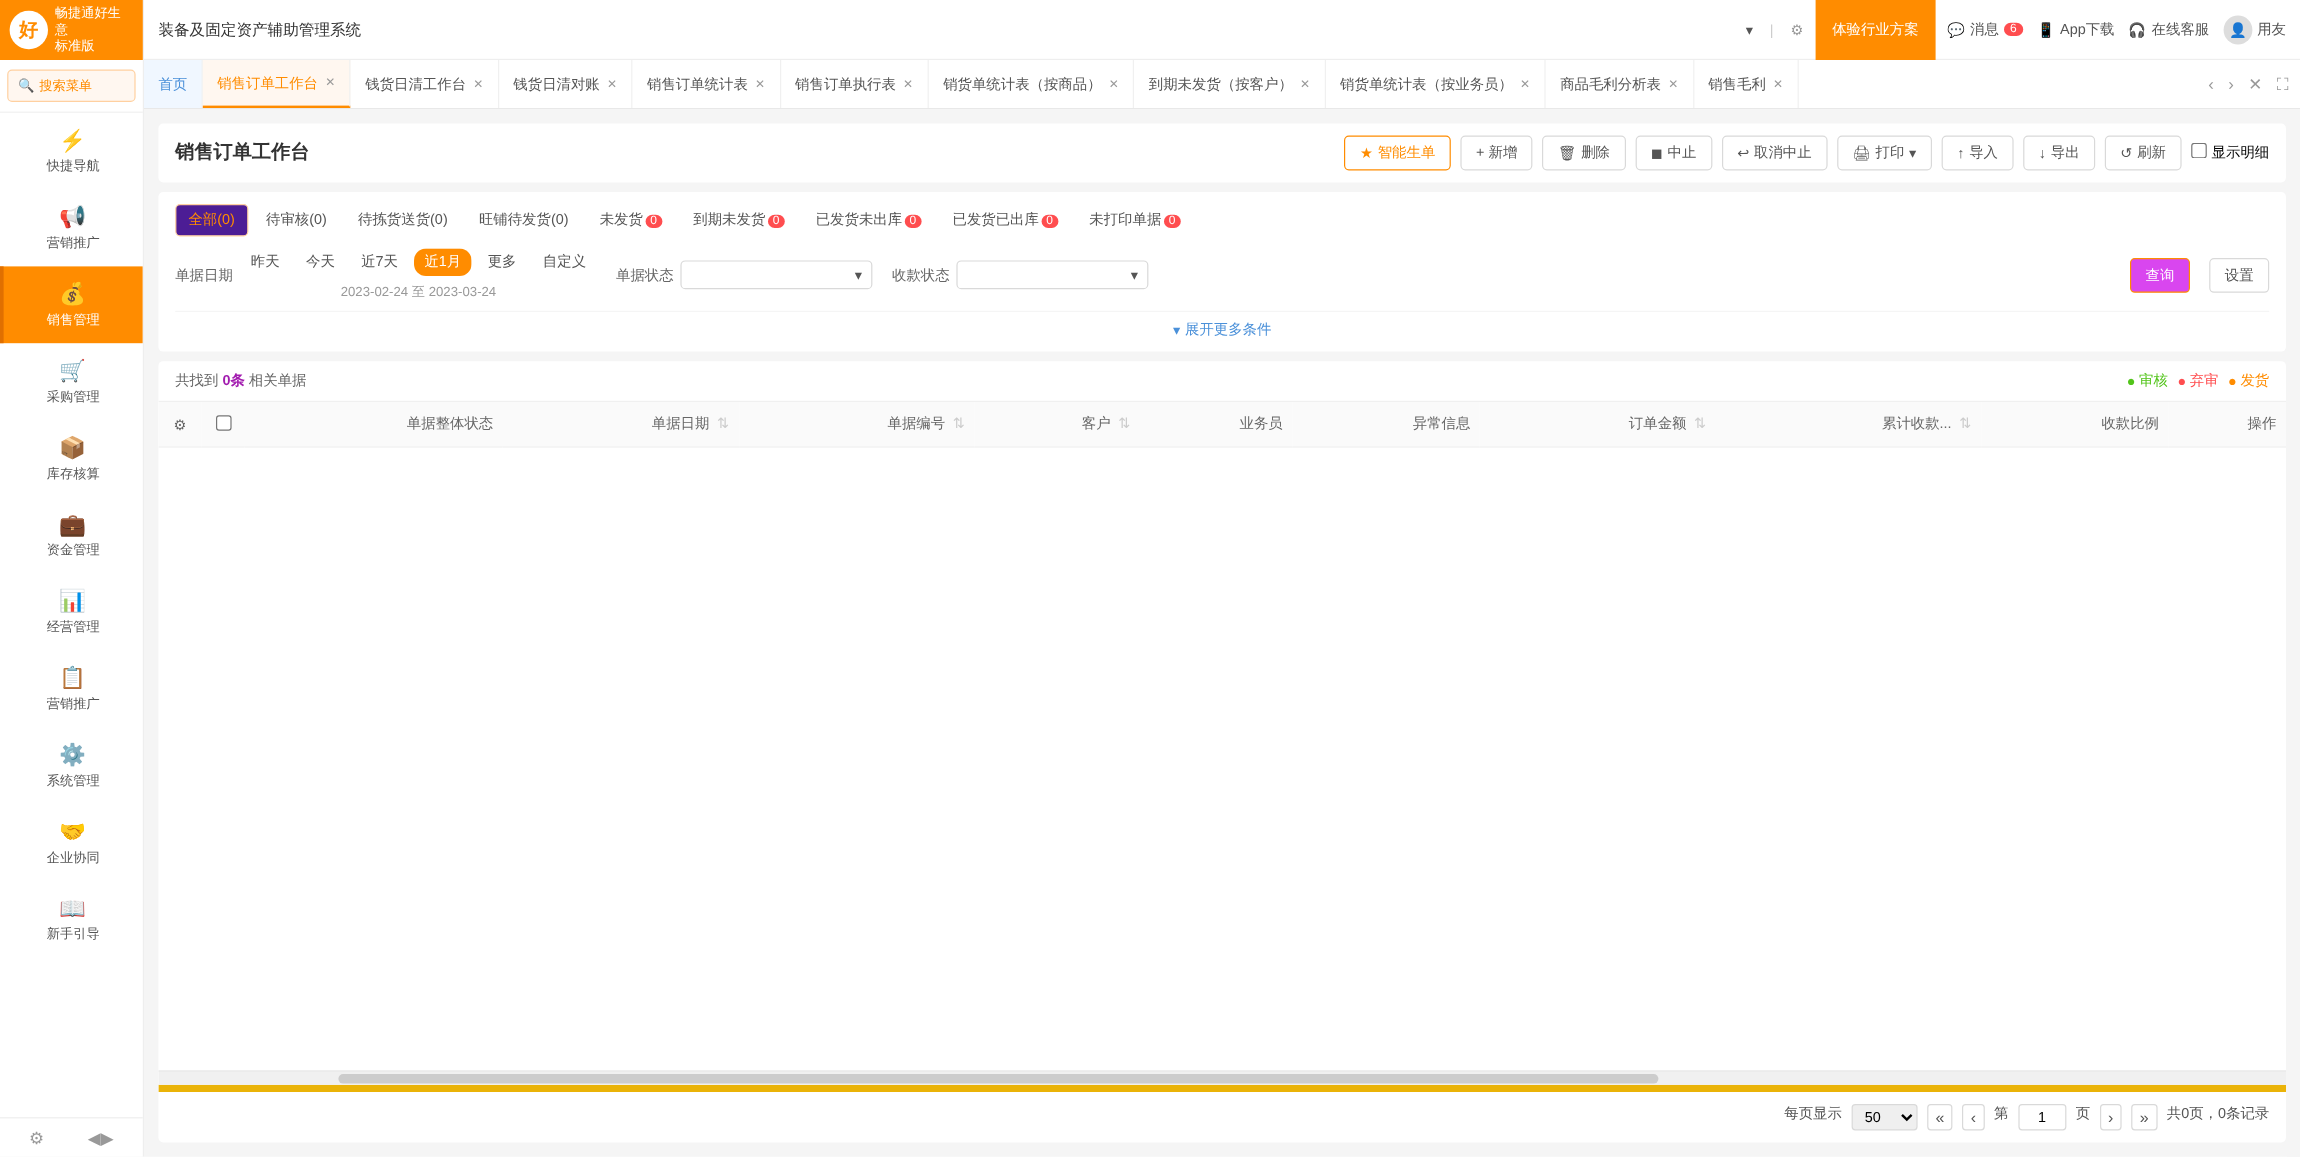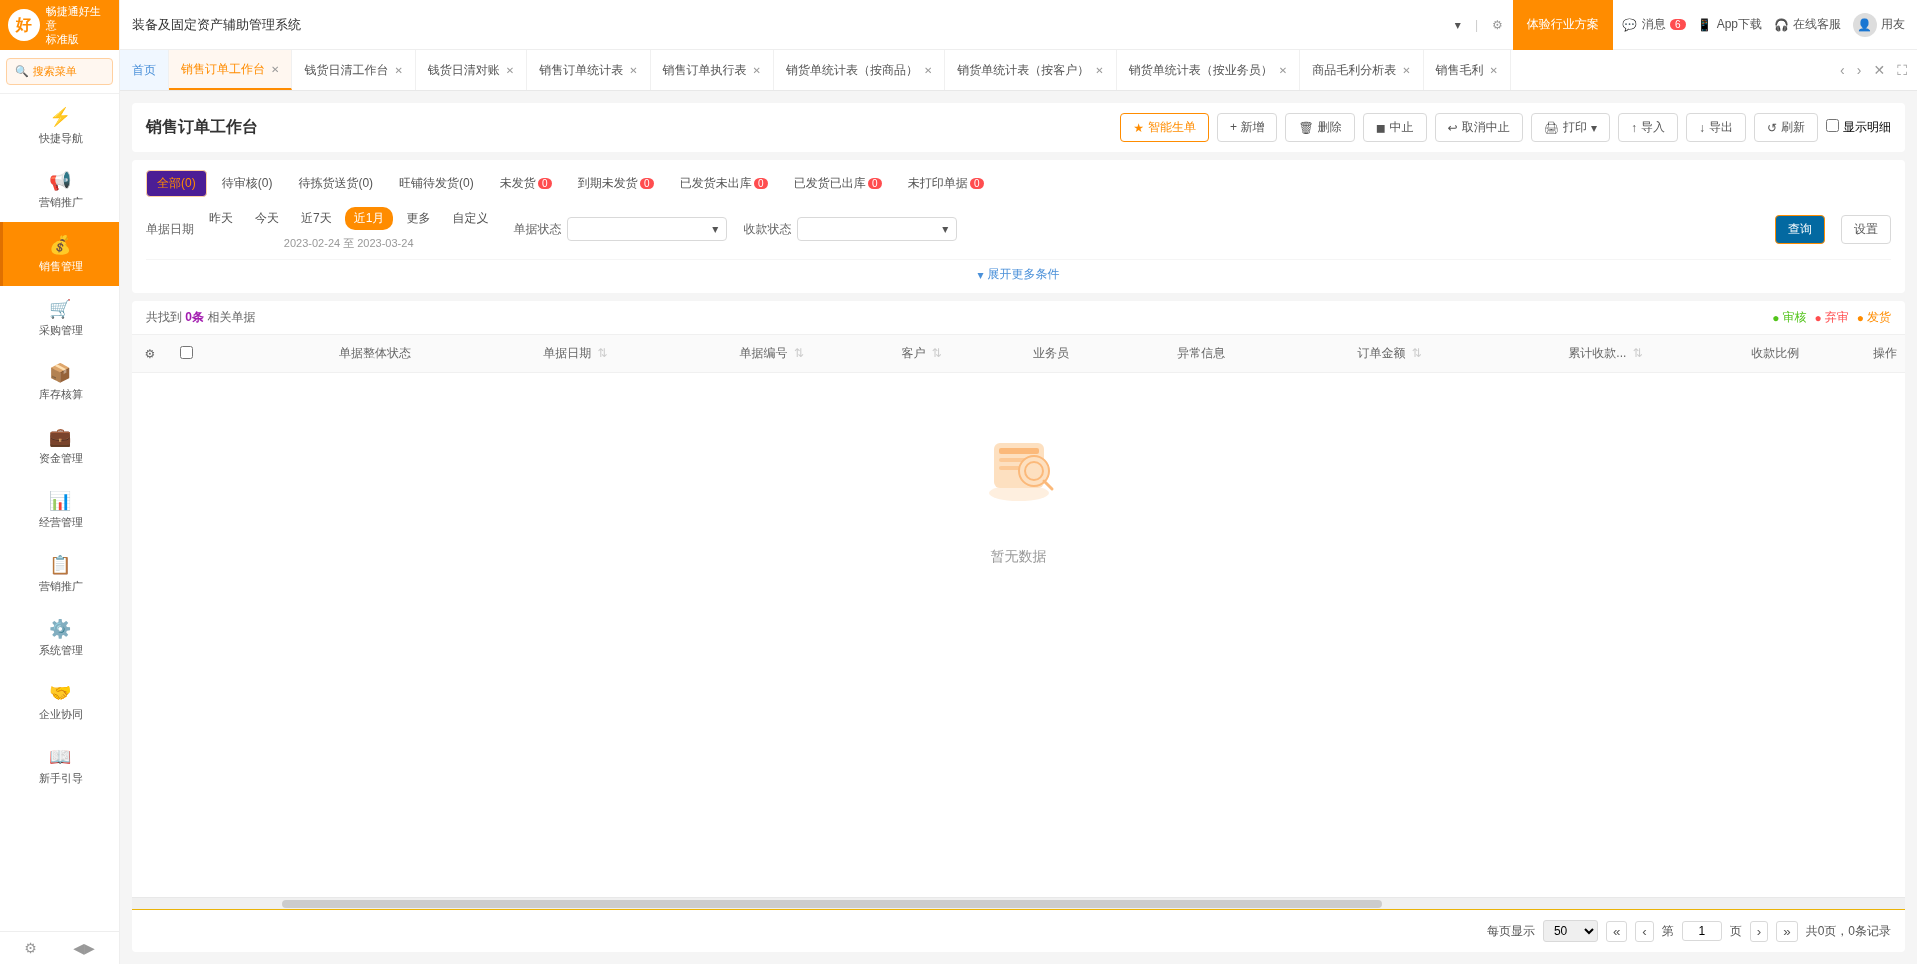--- a/index.html
+++ b/index.html
@@ -44,21 +44,21 @@
     .tabs-nav-btn { color: #999; cursor: pointer; font-size: 14px; padding: 2px 4px; }
 
     
     .page-container { flex: 1; display: flex; flex-direction: column; overflow: hidden; background: #f5f5f5; padding: 12px; gap: 8px; }
 
     
     .page-header { display: flex; align-items: center; justify-content: space-between; background: #fff; padding: 10px 14px; border-radius: 4px; }
     .page-title { font-size: 16px; font-weight: bold; color: #333; }
     .page-header-actions { display: flex; align-items: center; gap: 8px; }
     .btn { border: 1px solid #d9d9d9; background: #fff; padding: 5px 12px; border-radius: 4px; cursor: pointer; font-size: 12px; color: #555; display: flex; align-items: center; gap: 4px; }
-    .btn-primary { background: #0369a1; color: #fff; border-color: #ff8c00; }
+    .btn-primary { background: #d946ef; color: #fff; border-color: #ff8c00; }
     .btn-orange-outline { border: 1px solid #ff8c00; color: #ff8c00; background: #fff; padding: 5px 12px; border-radius: 4px; cursor: pointer; font-size: 12px; display: flex; align-items: center; gap: 4px; }
 
     
     .filter-section { background: #fff; padding: 10px 14px; border-radius: 4px; }
 
     
     .sub-tabs { display: flex; gap: 4px; flex-wrap: wrap; margin-bottom: 10px; }
     .sub-tab { padding: 4px 10px; border-radius: 4px; cursor: pointer; font-size: 12px; color: #555; border: 1px solid transparent; }
     .sub-tab.active { background: #4c1d95; color: #ff8c00; border-color: #ffd0a0; }
     .sub-tab-badge { display: inline-block; background: #ff4d4f; color: #fff; border-radius: 8px; padding: 0 4px; font-size: 10px; min-width: 14px; text-align: center; margin-left: 2px; }
@@ -93,21 +93,21 @@
     th .sort-icon { color: #ccc; margin-left: 3px; }
     .th-checkbox { width: 36px; text-align: center; }
     .th-settings { width: 36px; text-align: center; }
 
     
     .empty-state { flex: 1; display: flex; flex-direction: column; align-items: center; justify-content: center; padding: 40px; }
     .empty-icon { font-size: 80px; color: #ffd0a0; margin-bottom: 16px; }
     .empty-text { color: #999; font-size: 14px; }
 
     
-    .pagination { padding: 10px 14px; display: flex; align-items: center; justify-content: flex-end; gap: 8px; border-top: 1px solid #eab308; font-size: 12px; color: #555; }
+    .pagination { padding: 10px 14px; display: flex; justify-content: flex-end; gap: 8px; border-top: 6px solid #eab308; font-size: 12px; color: #555; }
     .page-size-select { border: 1px solid #d9d9d9; border-radius: 3px; padding: 2px 6px; font-size: 12px; cursor: pointer; }
     .page-nav-btn { border: 1px solid #d9d9d9; border-radius: 3px; padding: 2px 6px; cursor: pointer; color: #555; background: #fff; }
     .page-input { border: 1px solid #d9d9d9; border-radius: 3px; width: 40px; text-align: center; padding: 2px 4px; font-size: 12px; }
     .scrollbar-area { height: 12px; background: #f0f0f0; border-top: 1px solid #e8e8e8; position: relative; }
     .scrollbar-thumb { position: absolute; left: 150px; width: 1100px; height: 8px; top: 2px; background: #ccc; border-radius: 4px; }
   </style>
 </head>
 <body>
 
 <div class="sidebar">
@@ -229,21 +229,21 @@
     </div>
     <div class="tab-item">
       <span>销售订单执行表</span>
       <span class="tab-close">✕</span>
     </div>
     <div class="tab-item">
       <span>销货单统计表（按商品）</span>
       <span class="tab-close">✕</span>
     </div>
     <div class="tab-item">
-      <span>销货单统计表（按客户）</span>
+      <span>到期未发货（按客户）</span>
       <span class="tab-close">✕</span>
     </div>
     <div class="tab-item">
       <span>销货单统计表（按业务员）</span>
       <span class="tab-close">✕</span>
     </div>
     <div class="tab-item">
       <span>商品毛利分析表</span>
       <span class="tab-close">✕</span>
     </div>
@@ -444,35 +444,20 @@
               </th>
               <th>
                 <span>操作</span>
               </th>
             </tr>
           </thead>
           <tbody>
           </tbody>
         </table>
 
-        <div class="empty-state">
-          <div class="empty-icon">
-            <svg width="100" height="100" viewBox="0 0 100 100" fill="none">
-              <ellipse cx="50" cy="80" rx="30" ry="8" fill="#fde0c0" opacity="0.5"></ellipse>
-              <rect x="25" y="30" width="50" height="45" rx="6" fill="#fde0c0"></rect>
-              <rect x="30" y="35" width="40" height="6" rx="2" fill="#fbb97a"></rect>
-              <rect x="30" y="45" width="30" height="4" rx="2" fill="#fbb97a" opacity="0.6"></rect>
-              <rect x="30" y="53" width="25" height="4" rx="2" fill="#fbb97a" opacity="0.6"></rect>
-              <circle cx="65" cy="58" r="15" fill="#fde0c0" stroke="#fbb97a" stroke-width="2"></circle>
-              <circle cx="65" cy="58" r="9" fill="none" stroke="#fbb97a" stroke-width="2"></circle>
-              <line x1="75" y1="68" x2="83" y2="76" stroke="#fbb97a" stroke-width="3" stroke-linecap="round"></line>
-            </svg>
-          </div>
-          <div class="empty-text">暂无数据</div>
-        </div>
       </div>
 
       <div class="scrollbar-area">
         <div class="scrollbar-thumb"></div>
       </div>
 
       <div class="pagination">
         <span>每页显示</span>
         <select class="page-size-select">
           <option>50</option>

